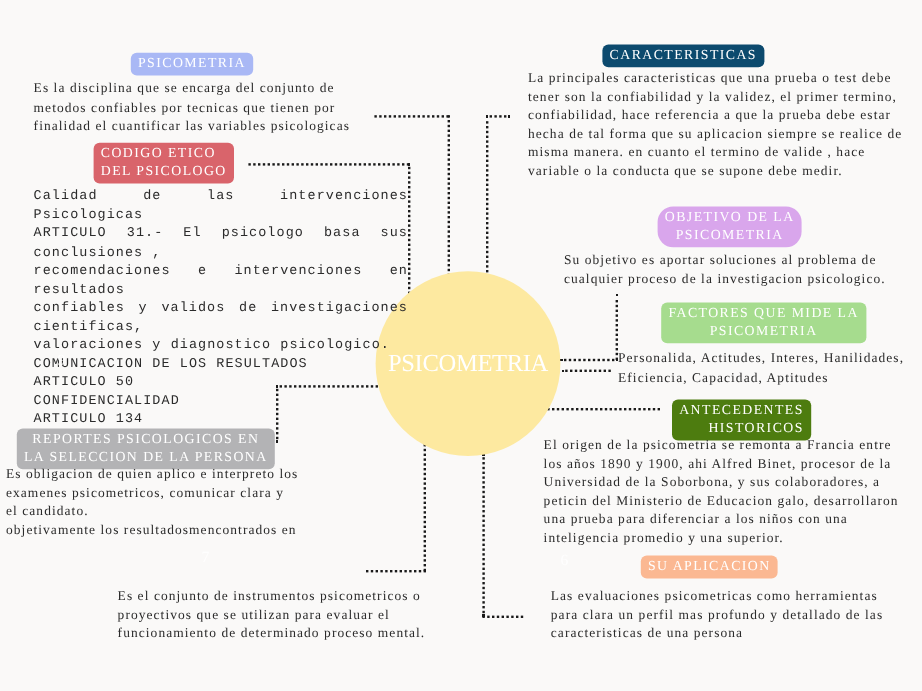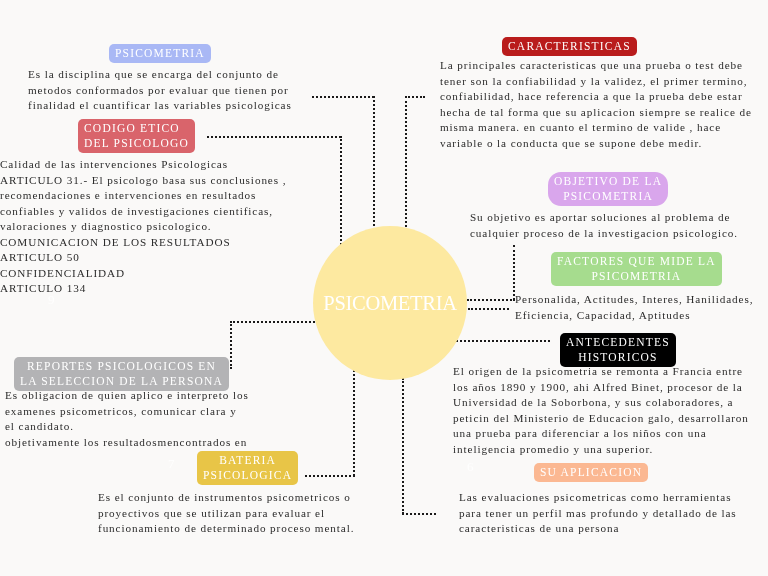--- a/index.html
+++ b/index.html
@@ -70,29 +70,29 @@
 
   <div class="center-node">
     <span>PSICOMETRIA</span>
   </div>
 
   <div class="pill" style="left:109px; top:44px; background:#a9b8f5;">
     <span>PSICOMETRIA</span>
   </div>
   <div class="txt" style="left:28px; top:67px; width:276px;">
     <span class="l">Es la disciplina que se encarga del conjunto de</span>
-    <span class="l">metodos conformados por evaluar que tienen por</span>
+    <span class="l">metodos confiables por tecnicas que tienen por</span>
     <span class="l">finalidad el cuantificar las variables psicologicas</span>
   </div>
 
   <div class="pill" style="left:78px; top:119px; background:#d9646b; text-align:left;">
     <span class="l">CODIGO ETICO</span>
     <span class="l">DEL PSICOLOGO</span>
   </div>
-  <div class="txt" style="left:0; top:157px; width:312px;">
+  <div class="txt" style="left:28px; top:157px; width:312px;font-family:Liberation Mono, monospace;">
     <span class="l">Calidad de las intervenciones Psicologicas</span>
     <span class="l">ARTICULO 31.- El psicologo basa sus conclusiones ,</span>
     <span class="l">recomendaciones e intervenciones en resultados</span>
     <span class="l">confiables y validos de investigaciones cientificas,</span>
     <span class="l">valoraciones y diagnostico psicologico.</span>
     <span class="l">COMUNICACION DE LOS RESULTADOS</span>
     <span class="l">ARTICULO 50</span>
     <span class="l">CONFIDENCIALIDAD</span>
     <span class="l">ARTICULO 134</span>
   </div>
@@ -102,32 +102,28 @@
     <span class="l">REPORTES PSICOLOGICOS EN</span>
     <span class="l">LA SELECCION DE LA PERSONA</span>
   </div>
   <div class="txt" style="left:5px; top:388px; width:260px;">
     <span class="l">Es obligacion de quien aplico e interpreto los</span>
     <span class="l">examenes psicometricos, comunicar clara y</span>
     <span class="l">el candidato.</span>
     <span class="l">objetivamente los resultadosmencontrados en</span>
   </div>
 
-  <div class="pill" style="left:197px; top:451px; background:#e8c547;">
-    <span class="l">BATERIA</span>
-    <span class="l">PSICOLOGICA</span>
-  </div>
   <div class="ghost" style="left:168px; top:456px;">7</div>
   <div class="txt" style="left:98px; top:490px; width:286px;">
     <span class="l">Es el conjunto de instrumentos psicometricos o</span>
     <span class="l">proyectivos que se utilizan para evaluar el</span>
     <span class="l">funcionamiento de determinado proceso mental.</span>
   </div>
 
-  <div class="pill" style="left:502px; top:37px; background:#b91c1c;">
+  <div class="pill" style="left:502px; top:37px; background:#0c4a6e;">
     <span>CARACTERISTICAS</span>
   </div>
   <div class="txt" style="left:440px; top:58px; width:334px;">
     <span class="l">La principales caracteristicas que una prueba o test debe</span>
     <span class="l">tener son la confiabilidad y la validez, el primer termino,</span>
     <span class="l">confiabilidad, hace referencia a que la prueba debe estar</span>
     <span class="l">hecha de tal forma que su aplicacion siempre se realice de</span>
     <span class="l">misma manera. en  cuanto el termino de valide , hace</span>
     <span class="l">variable o la conducta que se supone debe medir.</span>
   </div>
@@ -143,36 +139,36 @@
 
   <div class="pill" style="left:551px; top:252px; background:#a6dc8e;">
     <span class="l">FACTORES QUE MIDE LA</span>
     <span class="l">PSICOMETRIA</span>
   </div>
   <div class="txt" style="left:515px; top:292px; width:250px; text-align:left;">
     <span class="l">Personalida, Actitudes, Interes, Hanilidades,</span>
     <span class="l">Eficiencia, Capacidad, Aptitudes</span>
   </div>
 
-  <div class="pill" style="left:560px; top:333px; background:#000000;">
+  <div class="pill" style="left:560px; top:333px; background:#4d7c0f;text-align:right;">
     <span class="l">ANTECEDENTES</span>
     <span class="l">HISTORICOS</span>
   </div>
   <div class="txt" style="left:453px; top:364px; width:310px;">
     <span class="l">El origen de la psicometria se remonta a Francia entre</span>
     <span class="l">los años 1890 y 1900, ahi Alfred Binet, procesor de la</span>
     <span class="l">Universidad de la Soborbona, y sus colaboradores, a</span>
     <span class="l">peticin del Ministerio de Educacion galo, desarrollaron</span>
     <span class="l">una prueba para diferenciar a los niños con una</span>
     <span class="l">inteligencia promedio y una superior.</span>
   </div>
 
   <div class="ghost" style="left:467px; top:459px;">6</div>
   <div class="pill" style="left:534px; top:463px; background:#fbb892;">
     <span>SU APLICACION</span>
   </div>
   <div class="txt" style="left:459px; top:490px; width:295px;">
     <span class="l">Las evaluaciones psicometricas como herramientas</span>
-    <span class="l">para tener un perfil mas profundo y detallado de las</span>
+    <span class="l">para clara un perfil mas profundo y detallado de las</span>
     <span class="l">caracteristicas de una persona</span>
   </div>
 
 </div>
 
 </body></html>

